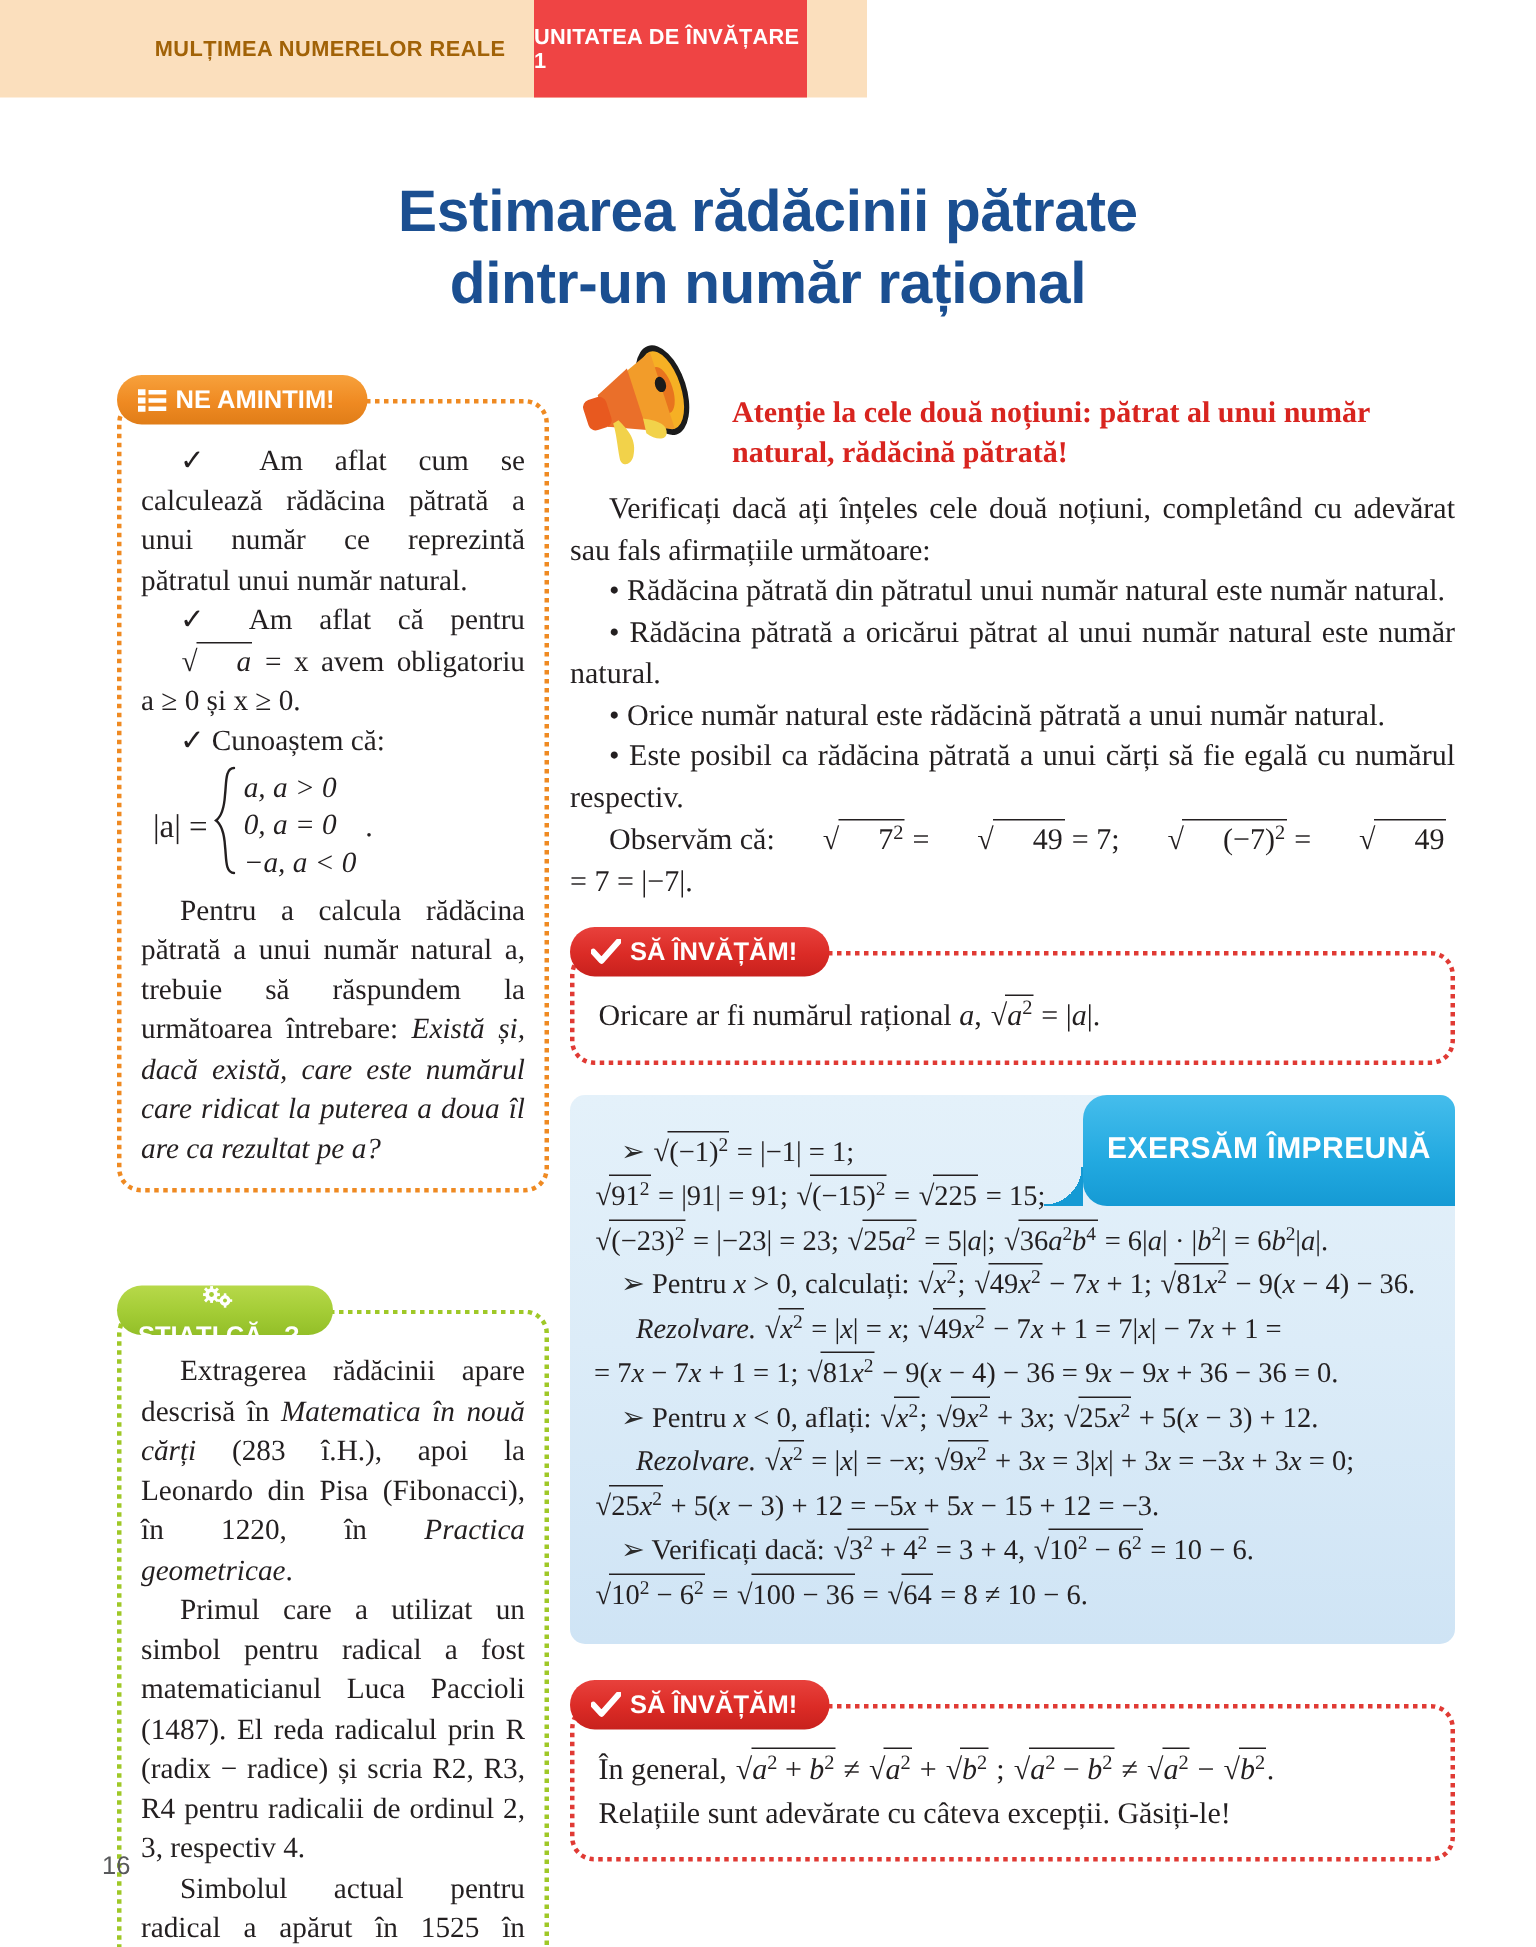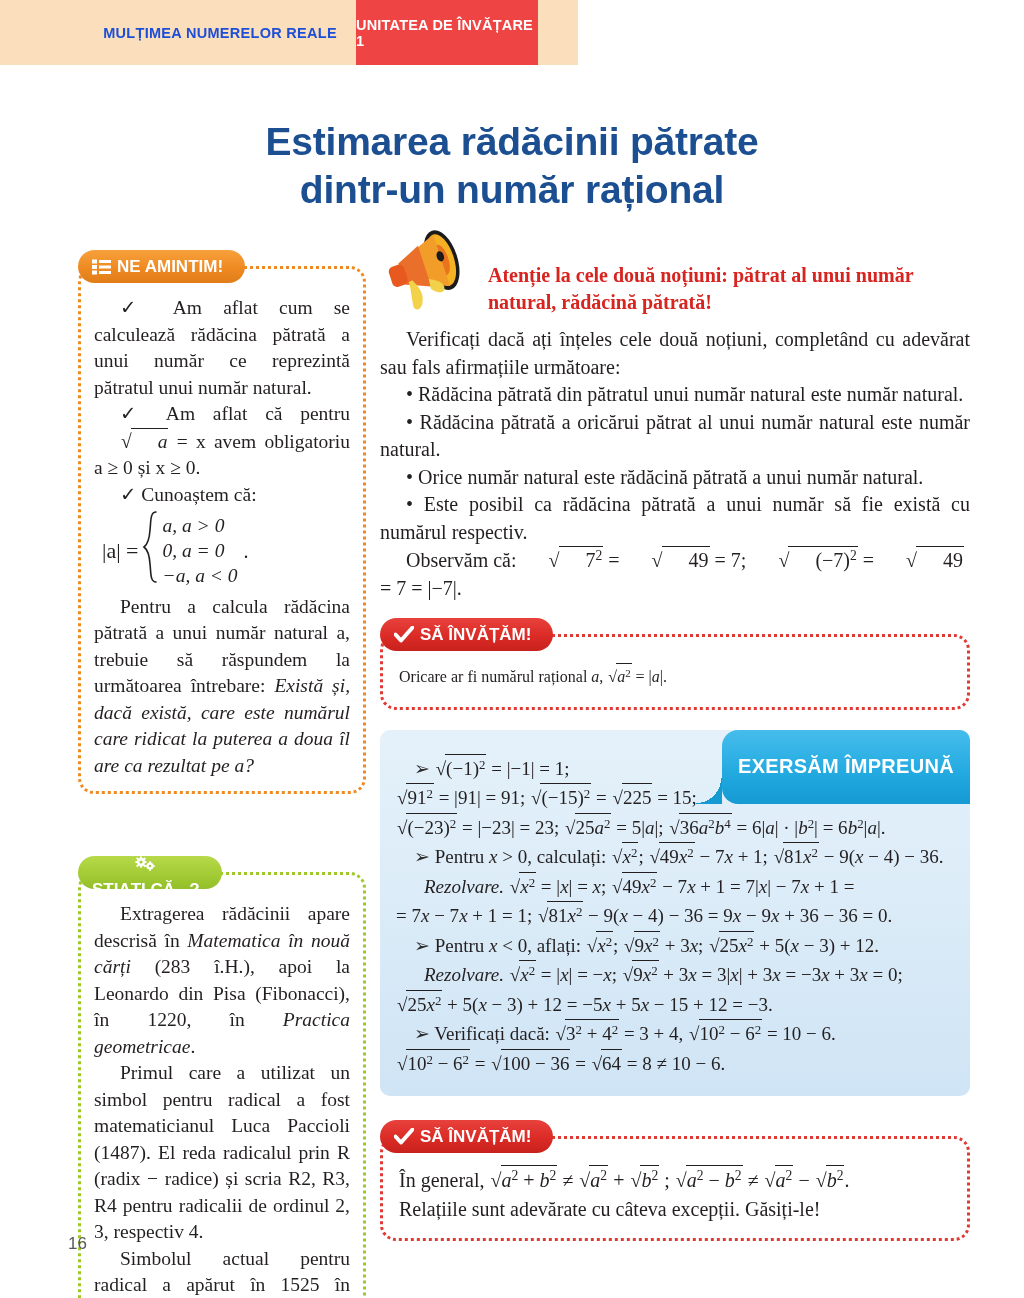--- a/index.html
+++ b/index.html
@@ -20,21 +20,21 @@
   .header-unit{
     position:absolute;left:356px;top:0;width:182px;height:65px;
     background:#ef4444;
   }
   .header-chapter{
     position:absolute;left:0;top:0;width:355px;height:65px;
     display:flex;align-items:center;justify-content:flex-end;
     padding-right:18px;box-sizing:border-box;
     font-family:"Liberation Sans", sans-serif;
     font-weight:bold;font-size:14.5px;letter-spacing:.3px;
-    color:#1d4ed8;
+    color:#a16207;
   }
   .header-unit-label{
     width:100%;height:100%;
     display:flex;align-items:center;justify-content:center;
     font-family:"Liberation Sans", sans-serif;
     font-weight:bold;font-size:14.5px;letter-spacing:.2px;
     color:#ffffff;
   }
 
   
@@ -255,42 +255,42 @@
     <div style="padding-left:108px;padding-top:30px;">
       <span class="attention">Atenție la cele două noțiuni: pătrat al unui număr natural, rădăcină pătrată!</span>
     </div>
   </div>
 
   <div class="rt" style="margin-top:2px;font-family:Liberation Serif, serif;">
     <p class="indent">Verificați dacă ați înțeles cele două noțiuni, completând cu adevărat sau fals afirmațiile următoare:</p>
     <p class="indent">• Rădăcina pătrată din pătratul unui număr natural este număr natural.</p>
     <p class="indent">• Rădăcina pătrată a oricărui pătrat al unui număr natural este număr natural.</p>
     <p class="indent">• Orice număr natural este rădăcină pătrată a unui număr natural.</p>
-    <p class="indent">• Este posibil ca rădăcina pătrată a unui număr să fie există cu numărul respectiv.</p>
+    <p class="indent">• Este posibil ca rădăcina pătrată a unui cărți să fie egală cu numărul respectiv.</p>
     <p class="indent" style="text-align:left;">
       <span>Observăm că:</span>
       <span>
         <span class="sq"><span class="rad">√</span><span class="ovl">7<sup>2</sup></span></span> =
         <span class="sq"><span class="rad">√</span><span class="ovl">49</span></span> = 7;
         <span class="sq"><span class="rad">√</span><span class="ovl">(−7)<sup>2</sup></span></span> =
         <span class="sq"><span class="rad">√</span><span class="ovl">49</span></span> = 7 = |−7|.
       </span>
     </p>
   </div>
 
   <div style="margin-top:16px;">
     <div class="badge red">
       <span class="ico">
         <svg width="20" height="17" viewBox="0 0 20 17">
           <path d="M1.5 8.5 L7 14.5 L18.5 1.5" stroke="#fff" stroke-width="4" fill="none" stroke-linecap="round" stroke-linejoin="round"></path>
         </svg>
       </span>
       <span>SĂ ÎNVĂȚĂM!</span>
     </div>
-    <div class="dotted red-b" style="padding:26px 16px 16px 16px;font-size:16px;">
+    <div class="dotted red-b" style="padding:26px 16px 16px 16px;font-size:20px;">
       <span>Oricare ar fi numărul rațional <i>a</i>,
         <span class="sq"><span class="rad">√</span><span class="ovl"><i>a</i><sup>2</sup></span></span> = |<i>a</i>|.
       </span>
       
     </div>
   </div>
 
   <div class="bluebox" style="margin-top:20px;">
     <div class="blue-badge">
       <span>EXERSĂM ÎMPREUNĂ</span>

